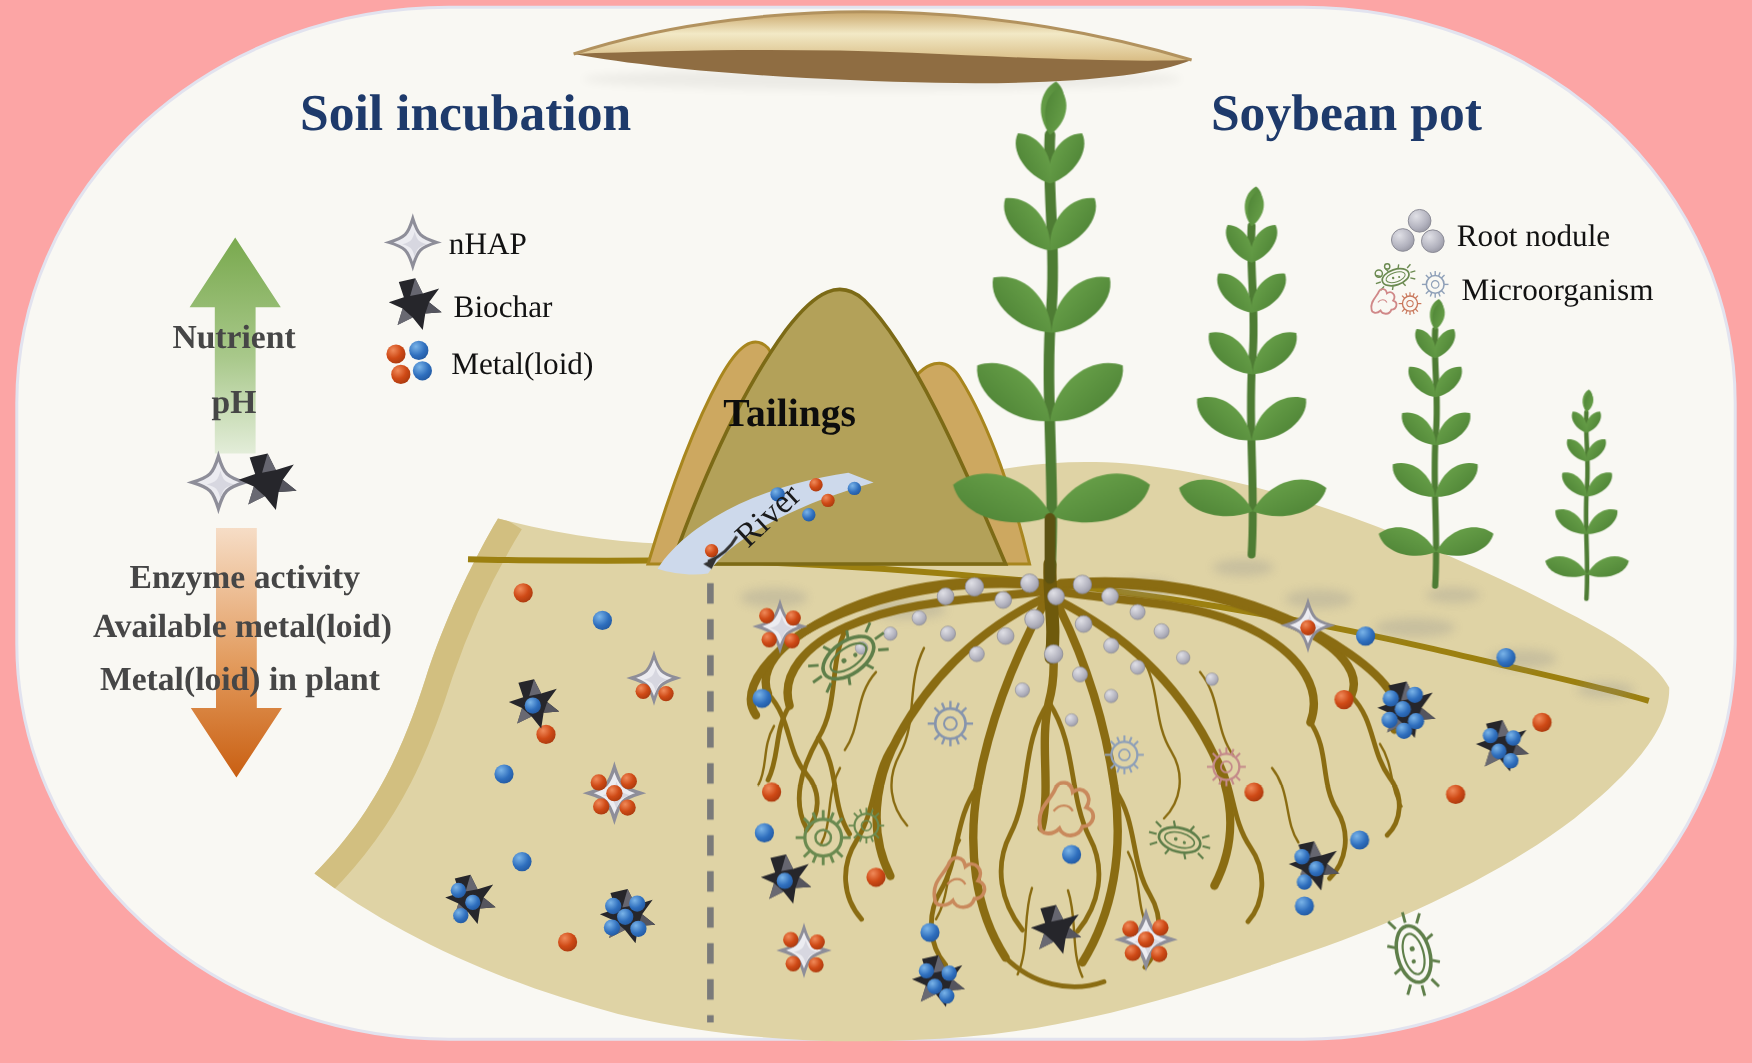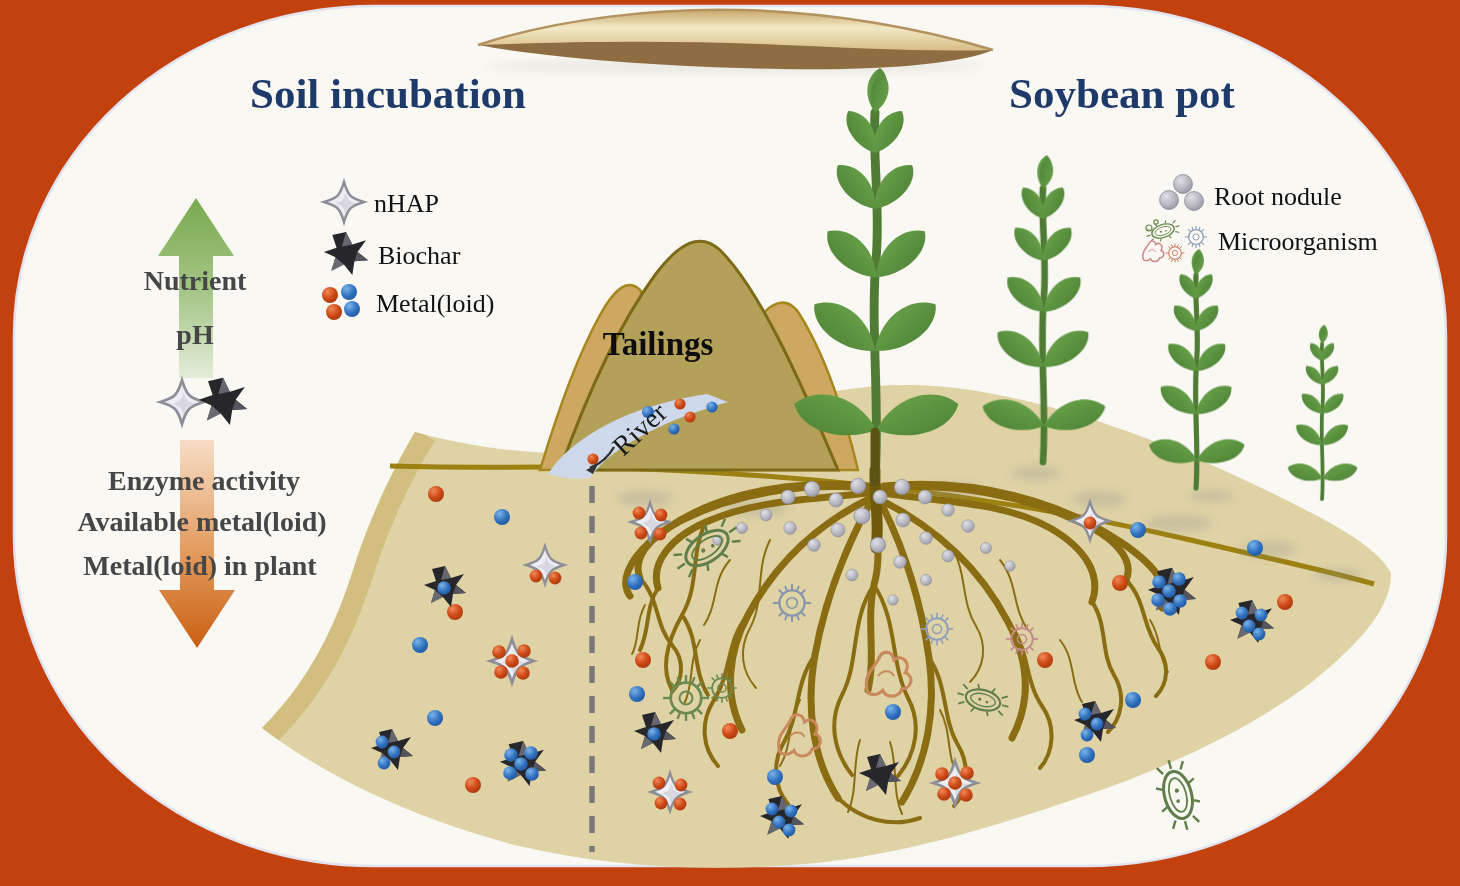--- a/index.html
+++ b/index.html
@@ -1,16 +1,16 @@
 <!DOCTYPE html>
 <html><head>
 <meta charset="utf-8">
 <style>
   html,body{margin:0;padding:0;background:#ffffff;}
-  .stage{position:relative;width:1460px;height:886px;background:#c2410c;overflow:hidden;}
+  .stage{position:relative;width:1460px;height:886px;background:#fca5a5;overflow:hidden;}
   svg{display:block;}
   text{user-select:none;}
   .title{font:700 43px "Liberation Serif","DejaVu Serif",serif;fill:#1e3a6b;}
   .lbl{font:400 26px "Liberation Serif","DejaVu Serif",serif;fill:#121212;}
   .arrowlbl{font:700 28px "Liberation Serif","DejaVu Serif",serif;fill:#464646;}
   .tailingslbl{font:700 33px "Liberation Serif","DejaVu Serif",serif;fill:#0d0d0d;}
   .riverlbl{font:400 28px "Liberation Serif","DejaVu Serif",serif;fill:#1a1a1a;}
 </style>
 </head>
 <body>

